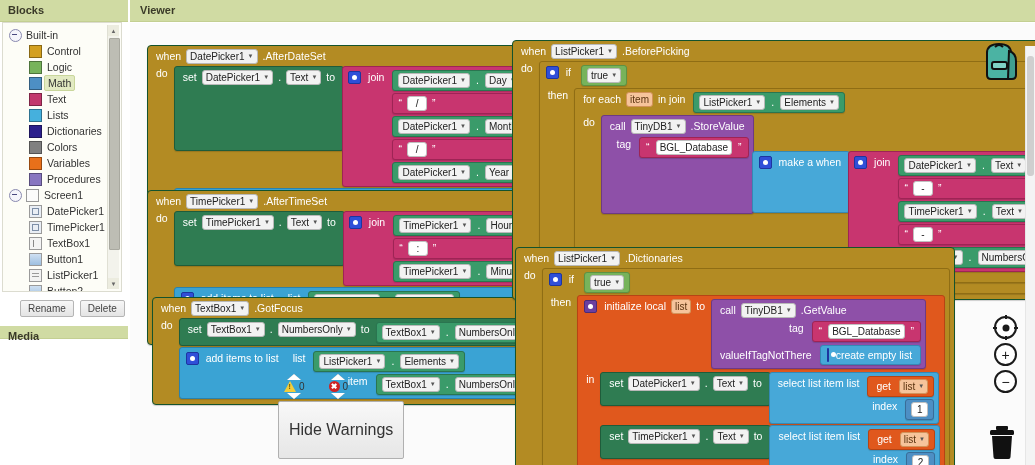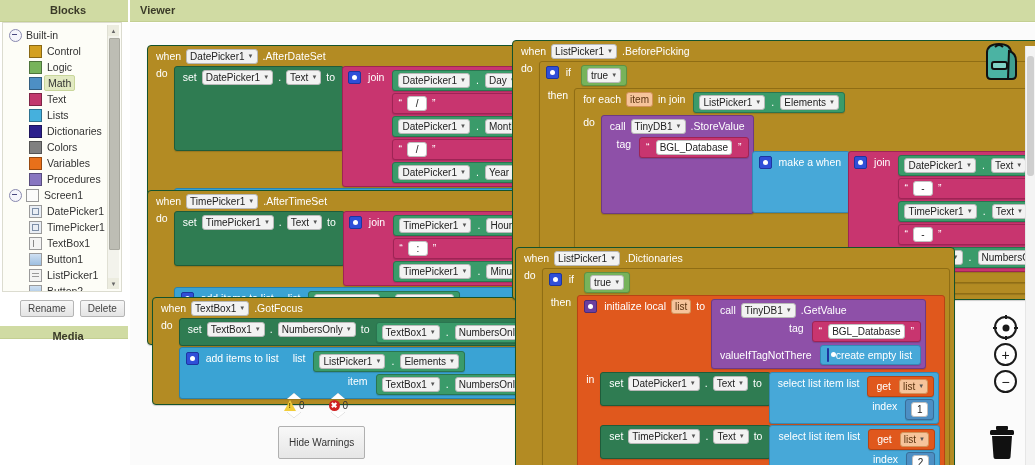--- a/index.html
+++ b/index.html
@@ -8,21 +8,20 @@
     font-family:"Liberation Sans", sans-serif;
     font-size:11px;
     background:#ffffff;
     overflow:hidden;
     position:relative;
   }
   
   #left-panel{
     position:absolute;left:0;top:0;width:128px;height:465px;
     background:#ffffff;
-    text-align:center;
   }
   .panel-head{
     background:#d0dba3;
     color:#3a3a28;
     font-weight:bold;
     font-size:11px;
     padding:4px 0 4px 8px;
     border-bottom:1px solid #c3cf92;
     height:13px;
     box-sizing:content-box;
@@ -199,21 +198,21 @@
     border-left:6px solid transparent;border-right:6px solid transparent;
     border-bottom:11px solid #f2cd3a;
   }
   .warn-ico.yellow:after{content:"!";position:absolute;left:4.5px;top:2px;font-size:7px;color:#6b5200;font-weight:bold;}
   .warn-ico.red{
     background:#cf2222;border-radius:50%;width:11px;height:11px;
     color:#fff;font-size:8px;text-align:center;line-height:11px;font-weight:bold;
   }
   .cnt{font-size:10px;color:#333;}
   #hide-warnings{
-    margin-top:8px;font-size:10px;padding:10px 10px;
+    margin-top:2px;font-size:16px;padding:19px 10px;
     background:linear-gradient(#f8f8f8,#e6e6e6);
     border:1px solid #b0b0b0;border-radius:2px;color:#333;
     display:inline-block;cursor:default;
   }
 
   
   #backpack{position:absolute;right:8px;top:14px;width:56px;height:48px;}
   #zoom-ctrls{position:absolute;right:18px;bottom:72px;display:flex;flex-direction:column;gap:4px;align-items:center;}
   .circ{
     width:19px;height:19px;border-radius:50%;border:2px solid #1a1a1a;

